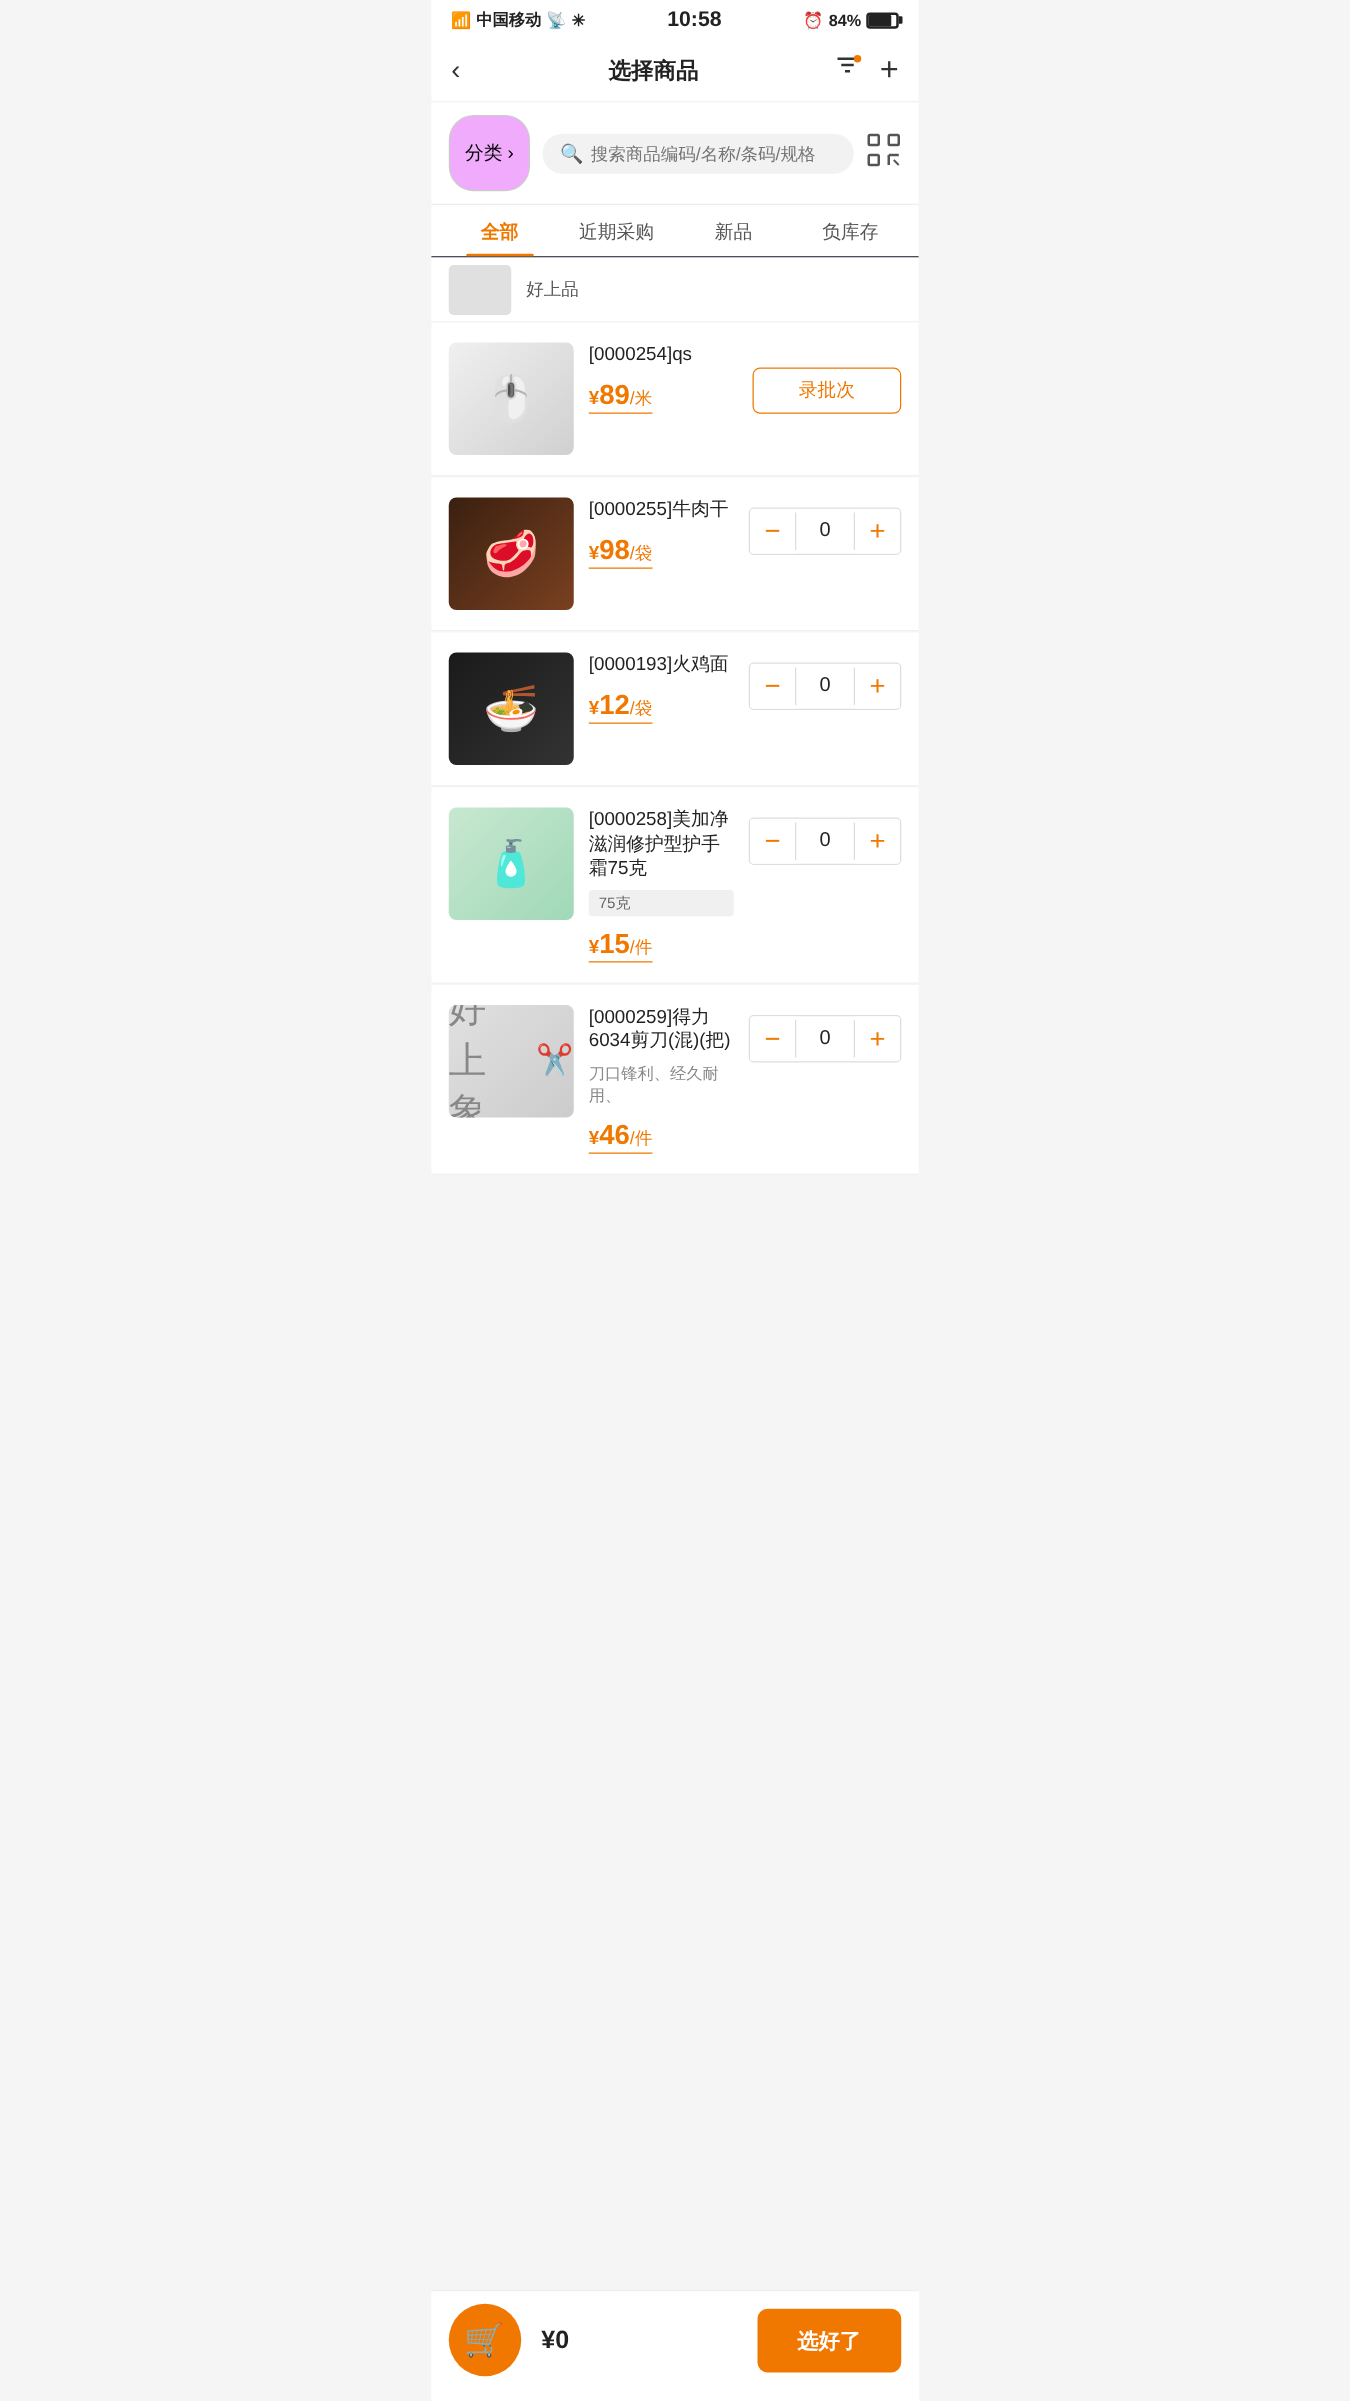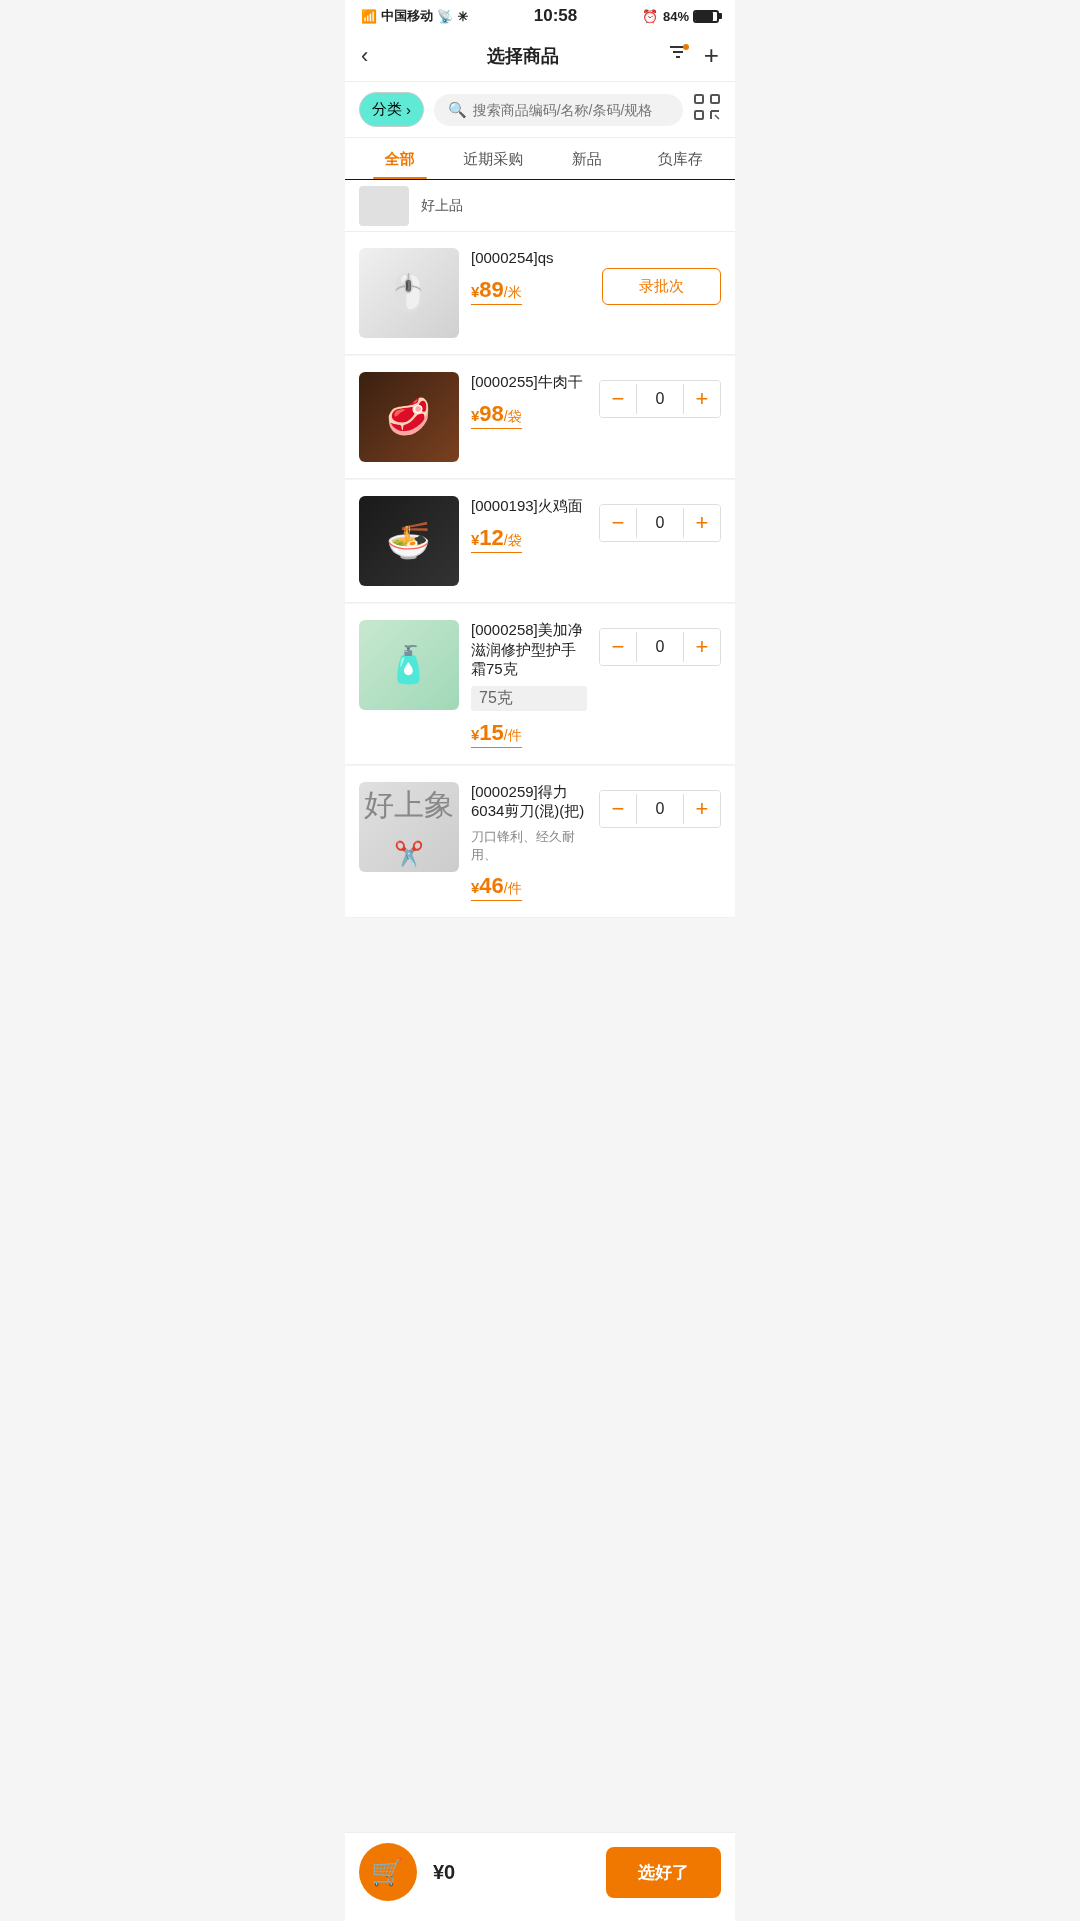--- a/index.html
+++ b/index.html
@@ -85,23 +85,23 @@
       background: #fff;
       padding: 10px 14px;
       display: flex;
       align-items: center;
       gap: 10px;
       border-bottom: 1px solid #eee;
     }
     .category-btn {
       border: 1.5px solid #ccc;
       border-radius: 20px;
-      padding: 7px 12px;
+      padding: 20px 12px;
       font-size: 15px;
-      background: #5eead4;
+      background: #f0abfc;
       cursor: pointer;
       white-space: nowrap;
       display: flex;
       align-items: center;
       gap: 4px;
     }
     .search-input-wrap {
       flex: 1;
       display: flex;
       align-items: center;
@@ -202,21 +202,21 @@
     .product-name {
       font-size: 15px;
       color: #222;
       font-weight: 500;
       line-height: 1.3;
     }
     .product-spec-tag {
       display: inline-block;
       background: #f0f0f0;
       color: #666;
-      font-size: 16px;
+      font-size: 12px;
       padding: 2px 8px;
       border-radius: 3px;
       margin-top: 2px;
     }
     .product-desc {
       font-size: 13px;
       color: #888;
       margin-top: 2px;
     }
     .product-price {
@@ -347,21 +347,21 @@
     }
     .img-cream {
       background: linear-gradient(135deg, #c8e8d0, #a0d8b8);
       display: flex; align-items: center; justify-content: center;
       font-size: 28px;
     }
     .img-scissors {
       background: linear-gradient(135deg, #e0e0e0, #ccc);
       display: flex; align-items: center; justify-content: center;
       font-size: 12px; color: #888;
-      flex-direction: column; gap: 14px;
+      flex-direction: row; gap: 14px;
     }
     .product-item-bottom-spacer { height: 90px; }
   </style>
 </head>
 <body>
 
 <div class="status-bar">
   <div class="status-left">
     <span>📶</span>
     <span>中国移动</span>

